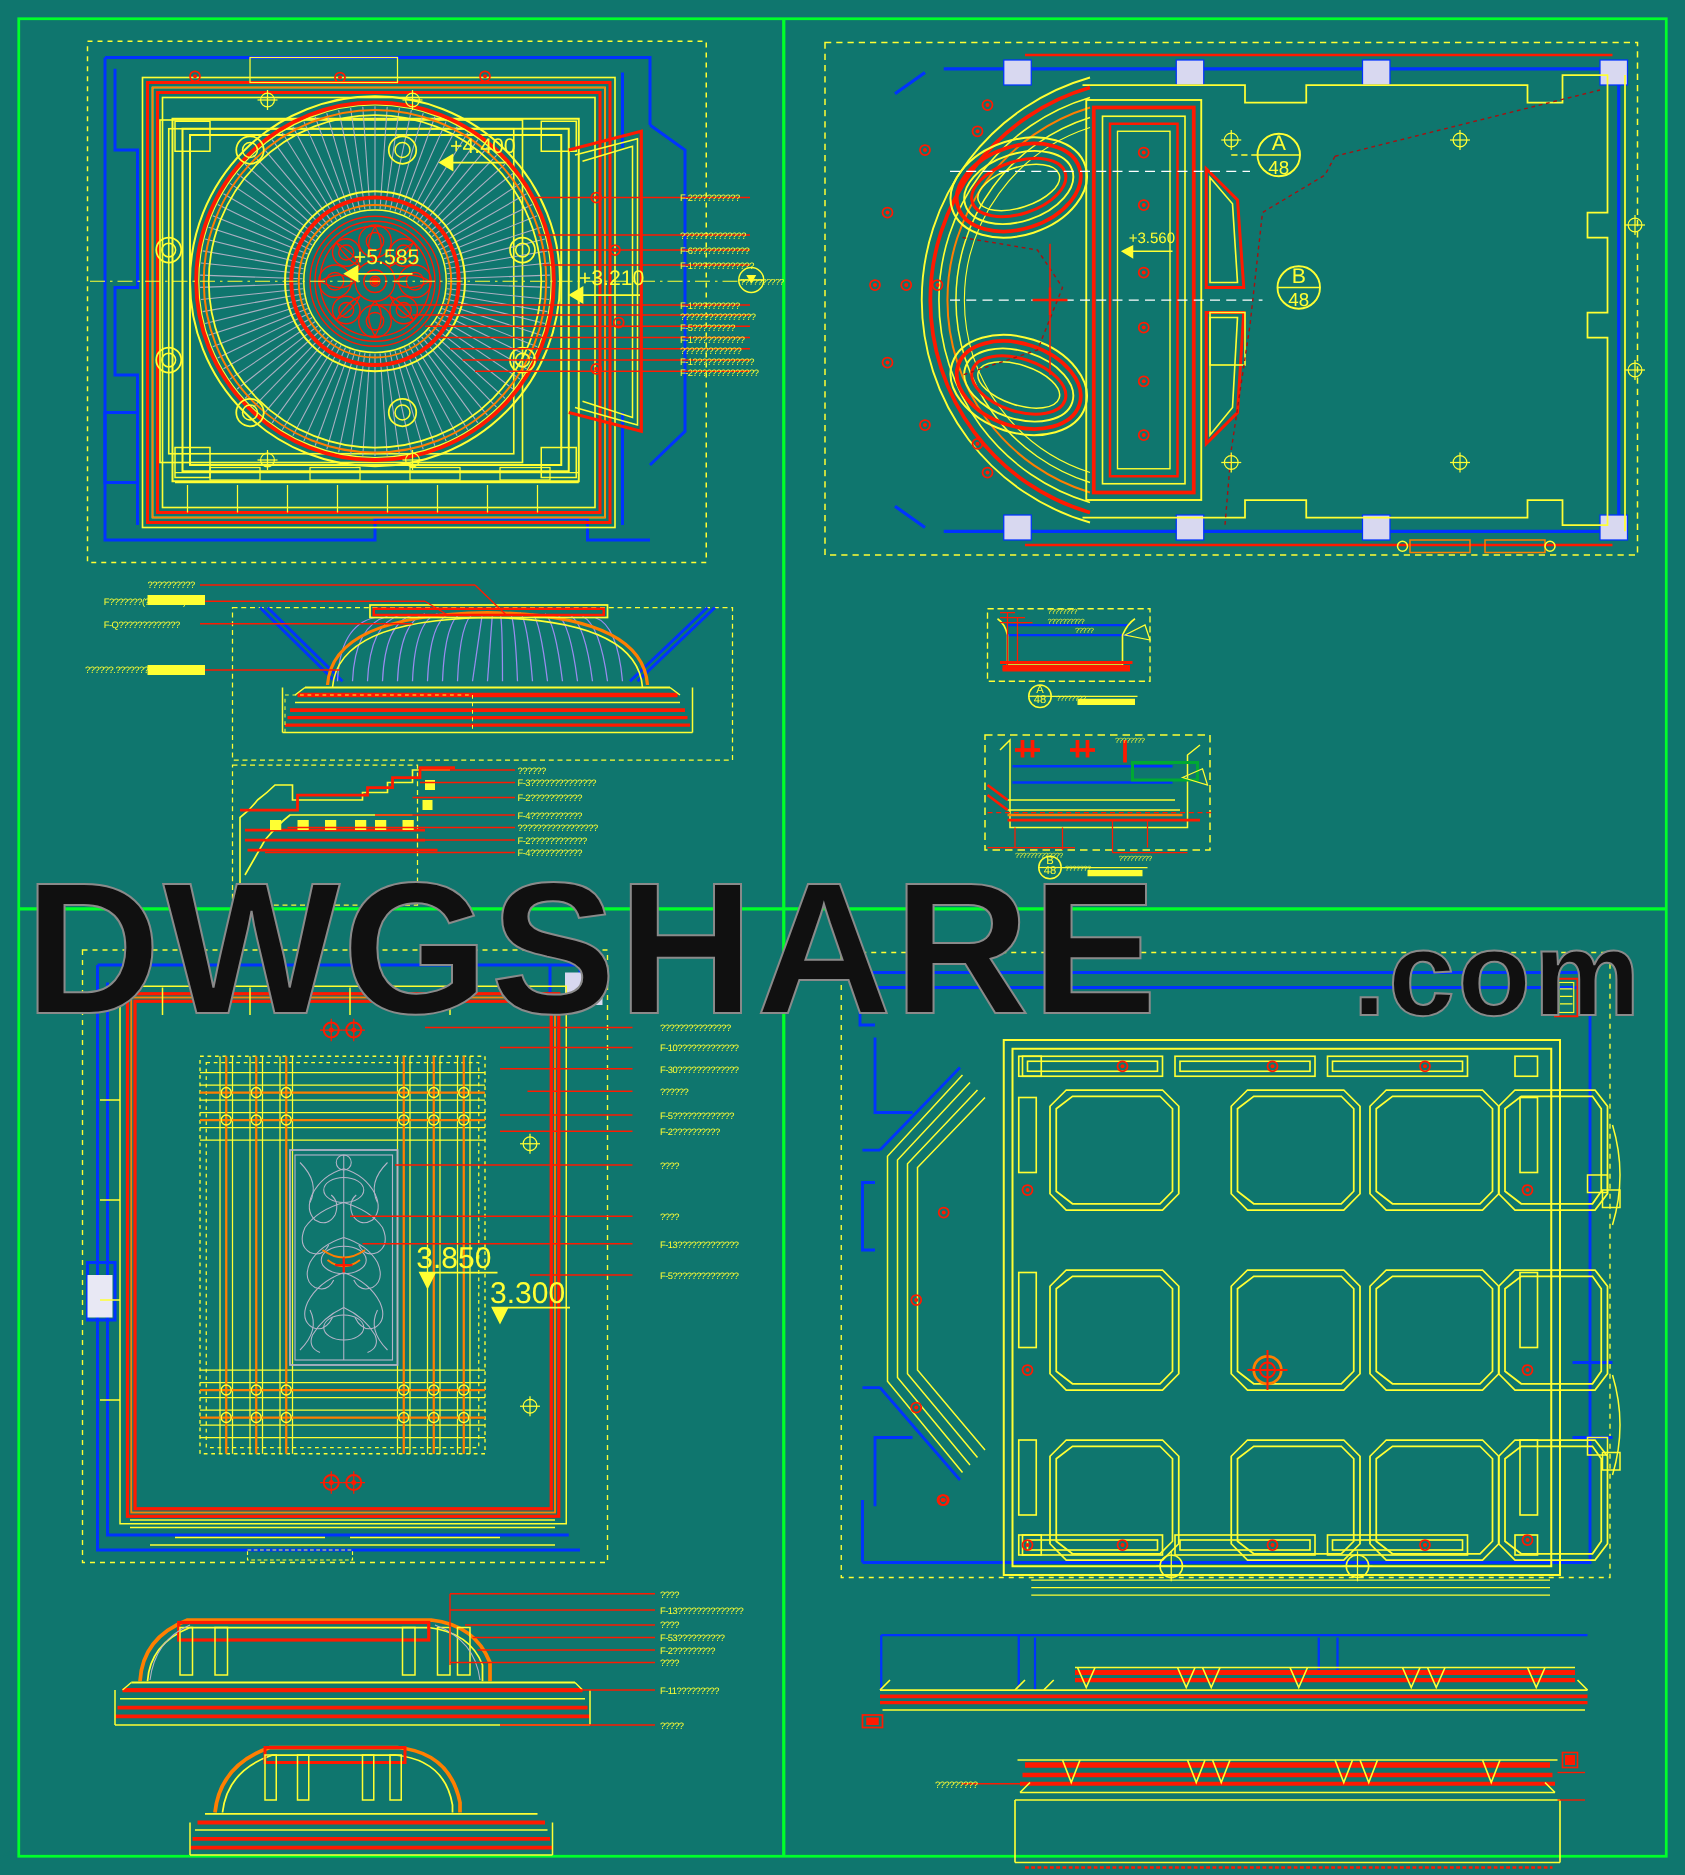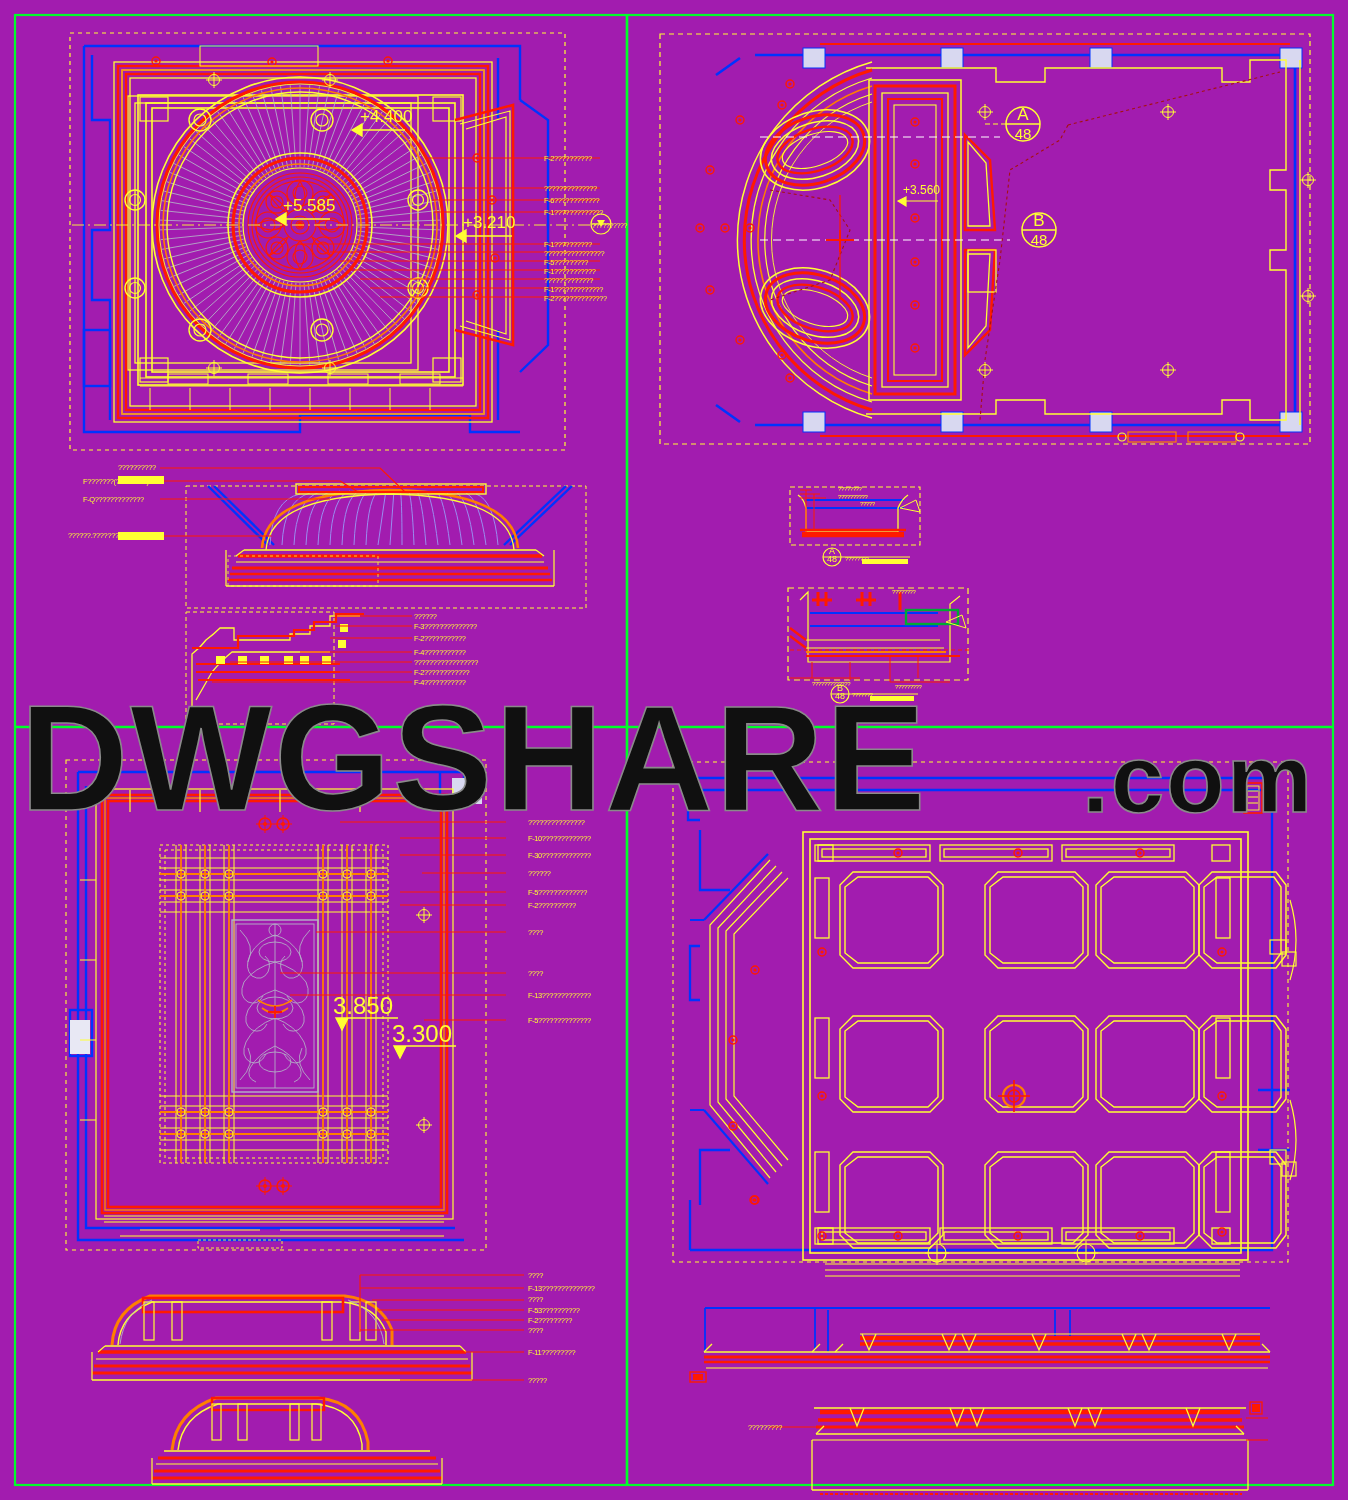--- a/index.html
+++ b/index.html
@@ -2,21 +2,21 @@
 <html><head>
 <meta charset="utf-8">
 <style>
   * { box-sizing: border-box; margin:0; padding:0; }
   html,body{ background:#000; }
   body{
     width:1348px; height:1500px;
     font-family:"Liberation Sans", sans-serif;
     position:relative; overflow:hidden;
   }
-  #cad-root{ position:absolute; inset:0; background:#a21caf;text-decoration:underline; }
+  #cad-root{ position:absolute; inset:0; background:#0f766e;text-decoration:underline; }
   svg.layer{ position:absolute; left:0; top:0; width:1348px; height:1500px; overflow:visible; }
 
   .wm{
     position:absolute; left:0; top:660px; width:1300px; height:190px;
     pointer-events:none; z-index:30;
   }
   .wm-text{
     font-family:"Liberation Sans", sans-serif;
     font-weight:bold; font-size:150px;
     fill:#101010; stroke:#8a8a8a; stroke-width:1.6;

